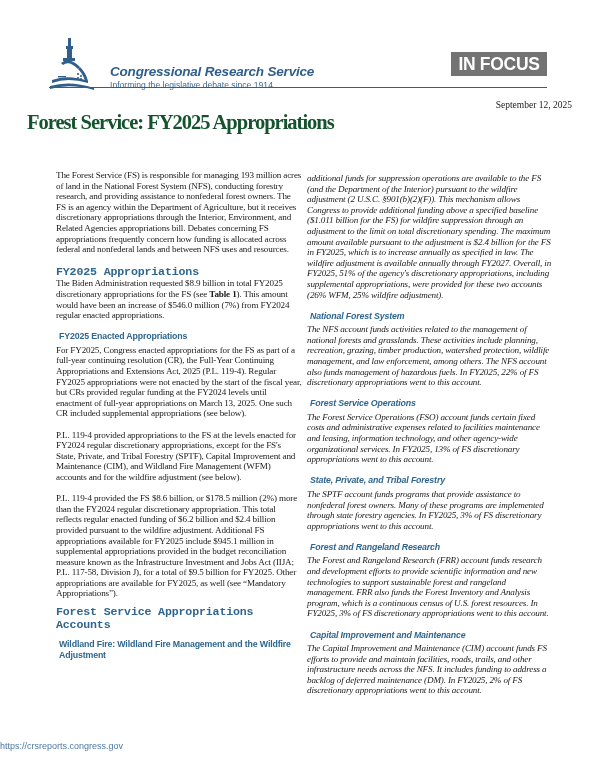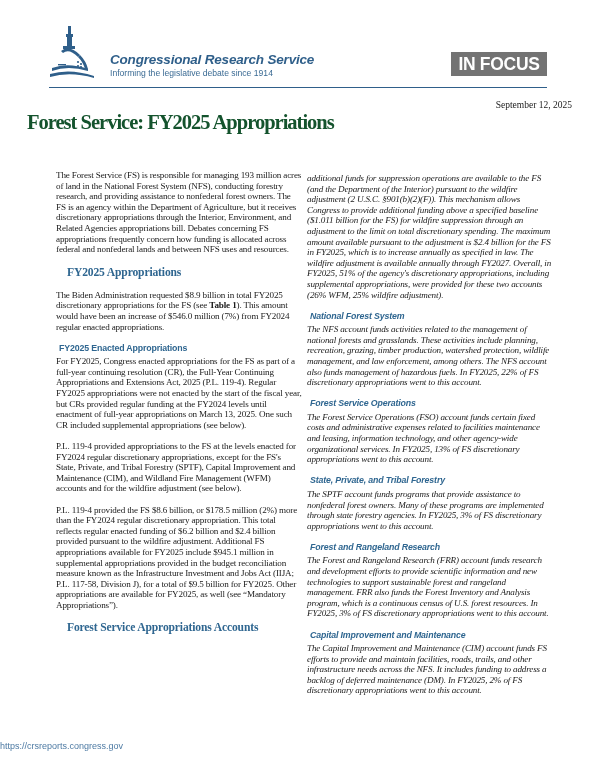--- a/index.html
+++ b/index.html
@@ -1,29 +1,29 @@
 <!DOCTYPE html>
 <html><head>
   <meta charset="utf-8">
   <style>
     html, body { margin:0; padding:0; background:#fff; }
     body { width:600px; height:777px; position:relative; overflow:hidden; font-family:"Liberation Serif", serif; color:#1a1a1a; }
-    .header { position:absolute; left:48px; top:24px; width:426px; height:58px; }
+    .header { position:absolute; left:48px; top:36px; width:426px; height:58px; }
     .logo { position:absolute; left:0; top:0; width:46px; height:58px; }
     .brand-name { position:absolute; left:62px; top:28px; font-family:"Liberation Sans", sans-serif; font-style:italic; font-weight:bold; font-size:13.5px; color:#2f5f8a; letter-spacing:-0.2px; white-space:nowrap; }
     .brand-tag { position:absolute; left:62px; top:44px; font-family:"Liberation Sans", sans-serif; font-size:8.6px; color:#3b6b94; white-space:nowrap; }
     .infocus { position:absolute; left:451px; top:52px; width:96px; height:24px; background:#737373; color:#fff; font-family:"Liberation Sans", sans-serif; font-weight:bold; font-size:17.5px; text-align:center; line-height:24px; letter-spacing:-0.3px; }
     .rule { position:absolute; left:49px; top:87px; width:498px; height:1px; background:#2f5f8a; }
     .date { position:absolute; right:28px; top:100px; font-size:9.5px; color:#222; }
     .title { position:absolute; left:27px; top:111px; font-size:20.5px; font-weight:bold; letter-spacing:-1px; color:#14532d; margin:0; white-space:nowrap; }
     .col { position:absolute; top:170px; width:270px; font-size:9.1px; line-height:10.6px; letter-spacing:-0.15px; }
     .col.left { left:56px; width:246px; }
     .col.right { left:307px; width:245px; top:173px;font-style:italic; }
     .col p { margin:0 0 10.6px 0; }
-    h2.sec { font-family:Liberation Serif, serif; color:#2f6690; font-size:11.6px; font-weight:bold; margin:11px; line-height:13px; }
+    h2.sec { font-family:Liberation Mono, monospace; color:#2f6690; font-size:11.6px; font-weight:bold; margin:0; line-height:13px; }
     h3.sub { font-family:"Liberation Sans", sans-serif; color:#2f6690; font-size:8.8px; font-weight:bold; margin:3px; line-height:10.5px; }
     .footer-url { position:absolute; left:0; width:600px; top:741px; font-family:"Liberation Sans", sans-serif; font-size:9px; color:#4d7aa3; }
     b { font-weight:bold; }
   </style>
 </head>
 <body>
 
 <div class="header">
   <svg class="logo" viewBox="0 0 46 58">
     <g fill="#2f5f8a">
@@ -53,20 +53,21 @@
 
 <div class="col left">
   <p>The Forest Service (FS) is responsible for managing 193 million acres of land in the National Forest System (NFS), conducting forestry research, and providing assistance to nonfederal forest owners. The FS is an agency within the Department of Agriculture, but it receives discretionary appropriations through the Interior, Environment, and Related Agencies appropriations bill. Debates concerning FS appropriations frequently concern how funding is allocated across federal and nonfederal lands and between NFS uses and resources.</p>
   <h2 class="sec">FY2025 Appropriations</h2>
   <p><span>The Biden Administration requested $8.9 billion in total FY2025 discretionary appropriations for the FS (see </span><b>Table 1</b><span>). This amount would have been an increase of $546.0 million (7%) from FY2024 regular enacted appropriations.</span></p>
   <h3 class="sub">FY2025 Enacted Appropriations</h3>
   <p>For FY2025, Congress enacted appropriations for the FS as part of a full-year continuing resolution (CR), the Full-Year Continuing Appropriations and Extensions Act, 2025 (P.L. 119-4). Regular FY2025 appropriations were not enacted by the start of the fiscal year, but CRs provided regular funding at the FY2024 levels until enactment of full-year appropriations on March 13, 2025. One such CR included supplemental appropriations (see below).</p>
   <p>P.L. 119-4 provided appropriations to the FS at the levels enacted for FY2024 regular discretionary appropriations, except for the FS's State, Private, and Tribal Forestry (SPTF), Capital Improvement and Maintenance (CIM), and Wildland Fire Management (WFM) accounts and for the wildfire adjustment (see below).</p>
   <p style="margin-bottom:6px">P.L. 119-4 provided the FS $8.6 billion, or $178.5 million (2%) more than the FY2024 regular discretionary appropriation. This total reflects regular enacted funding of $6.2 billion and $2.4 billion provided pursuant to the wildfire adjustment. Additional FS appropriations available for FY2025 include $945.1 million in supplemental appropriations provided in the budget reconciliation measure known as the Infrastructure Investment and Jobs Act (IIJA; P.L. 117-58, Division J), for a total of $9.5 billion for FY2025. Other appropriations are available for FY2025, as well (see “Mandatory Appropriations”).</p>
   <h2 class="sec" style="margin-bottom:8px">Forest Service Appropriations Accounts</h2>
+  <h3 class="sub">Wildland Fire: Wildland Fire Management and the Wildfire Adjustment</h3>
 </div>
 
 <div class="col right">
   <p>additional funds for suppression operations are available to the FS (and the Department of the Interior) pursuant to the wildfire adjustment (2 U.S.C. §901(b)(2)(F)). This mechanism allows Congress to provide additional funding above a specified baseline ($1.011 billion for the FS) for wildfire suppression through an adjustment to the limit on total discretionary spending. The maximum amount available pursuant to the adjustment is $2.4 billion for the FS in FY2025, which is to increase annually as specified in law. The wildfire adjustment is available annually through FY2027. Overall, in FY2025, 51% of the agency's discretionary appropriations, including supplemental appropriations, were provided for these two accounts (26% WFM, 25% wildfire adjustment).</p>
   <h3 class="sub">National Forest System</h3>
   <p>The NFS account funds activities related to the management of national forests and grasslands. These activities include planning, recreation, grazing, timber production, watershed protection, wildlife management, and law enforcement, among others. The NFS account also funds management of hazardous fuels. In FY2025, 22% of FS discretionary appropriations went to this account.</p>
   <h3 class="sub">Forest Service Operations</h3>
   <p>The Forest Service Operations (FSO) account funds certain fixed costs and administrative expenses related to facilities maintenance and leasing, information technology, and other agency-wide organizational services. In FY2025, 13% of FS discretionary appropriations went to this account.</p>
   <h3 class="sub">State, Private, and Tribal Forestry</h3>
   <p>The SPTF account funds programs that provide assistance to nonfederal forest owners. Many of these programs are implemented through state forestry agencies. In FY2025, 3% of FS discretionary appropriations went to this account.</p>

